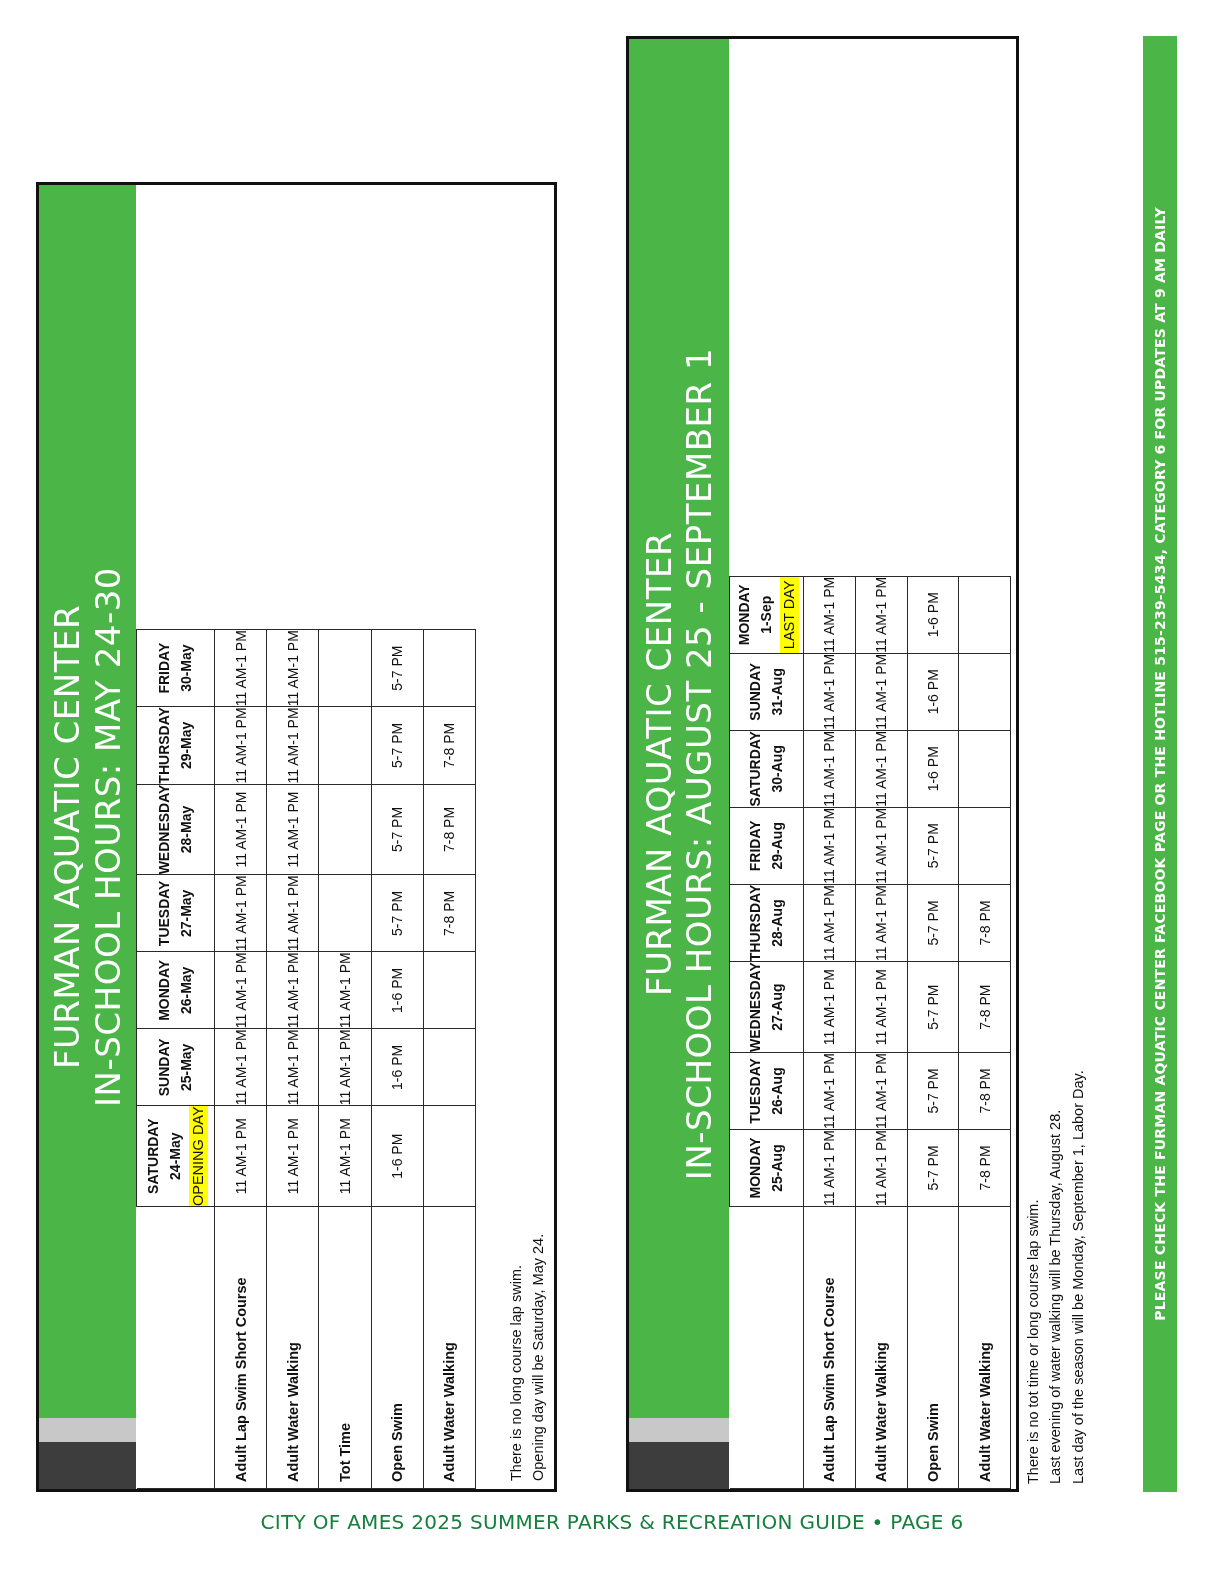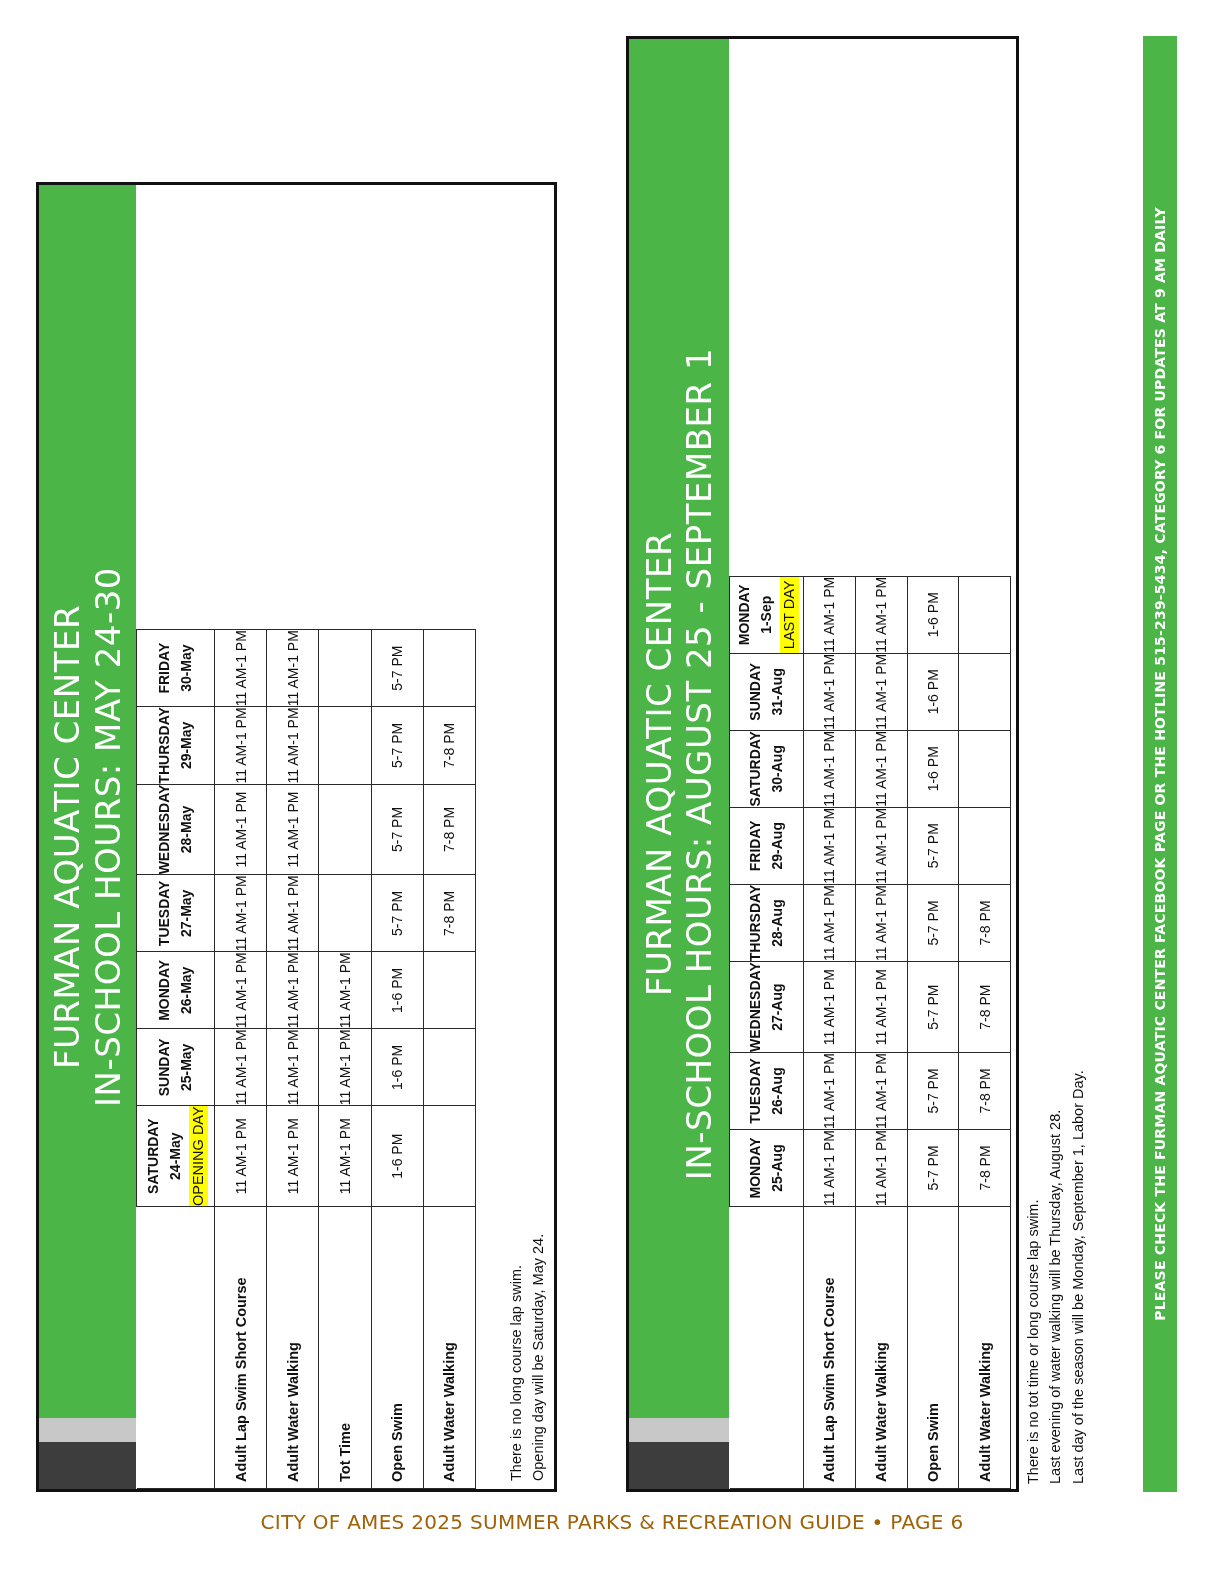--- a/index.html
+++ b/index.html
@@ -53,21 +53,21 @@
     font-size:14.5px; line-height:1.55;
     padding-left:8px; box-sizing:border-box;
   }
   .banner {
     position:absolute; background:#4bb548; color:#fff;
     display:flex; align-items:center; justify-content:center;
     font-family:"DejaVu Sans", sans-serif; font-weight:bold; font-size:14px; letter-spacing:0.2px;
   }
   .footer {
     position:absolute; left:0; width:100%;
-    text-align:center; color:#a16207;
+    text-align:center; color:#15803d;
     font-family:"DejaVu Sans", sans-serif; font-size:20px; letter-spacing:0.3px;
   }
 </style>
 </head>
 <body>
 
 <div id="land">
 
   <div class="sched" id="s1" style="left:92px; top:36px; width:1310px; height:521px;">
     <div class="sched-head" style="height:97px;">

